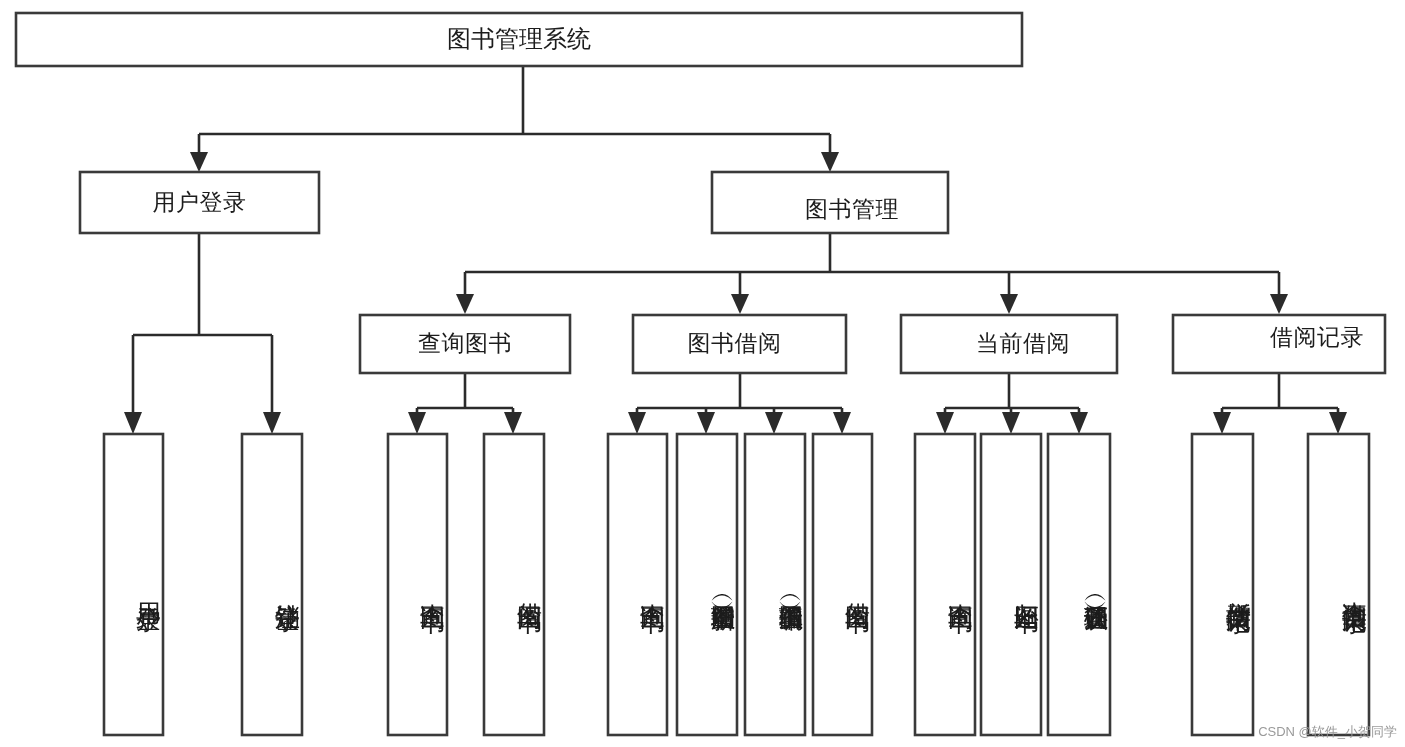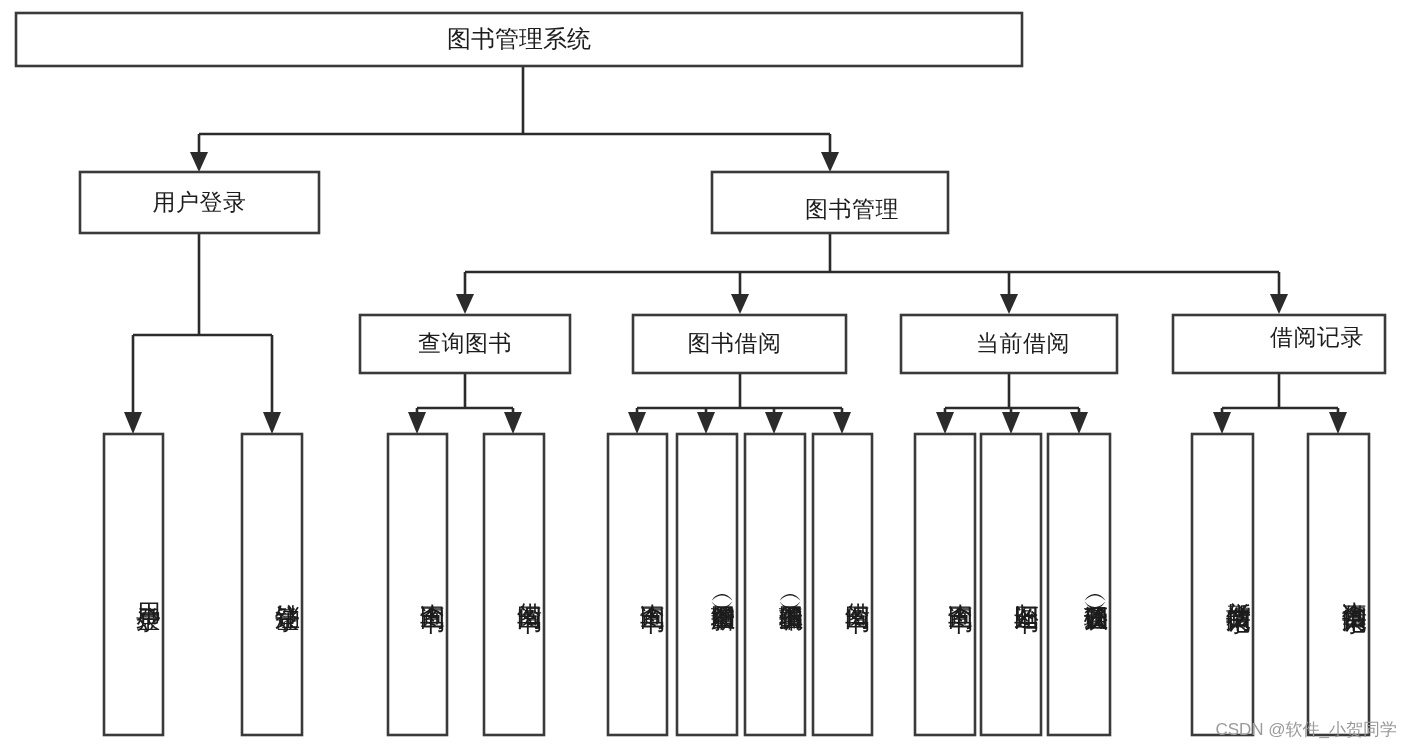--- a/index.html
+++ b/index.html
@@ -72,21 +72,21 @@
     padding-top: 4px;
   }
   .node-label.vertical.tight {
     font-size: 24px;
     letter-spacing: 0px;
   }
   .watermark {
     position: absolute;
     right: 8px;
     bottom: 6px;
-    font-size: 17px;
+    font-size: 13px;
     color: #9a9a9a;
     font-family: "Liberation Sans", "DejaVu Sans", sans-serif;
     white-space: nowrap;
     pointer-events: none;
   }
 </style>
 </head>
 <body>
 
 <div id="diagram-root">

